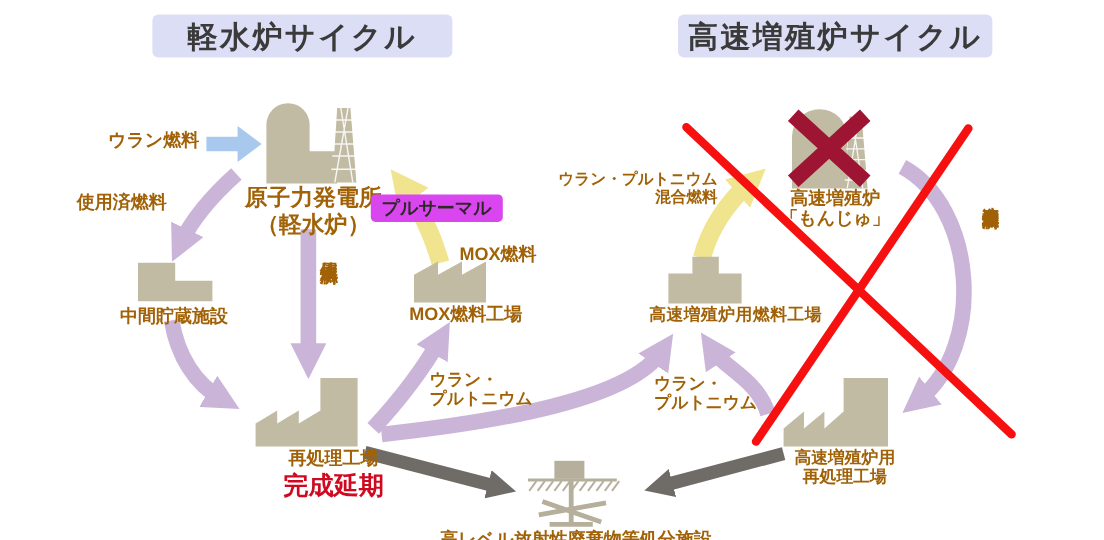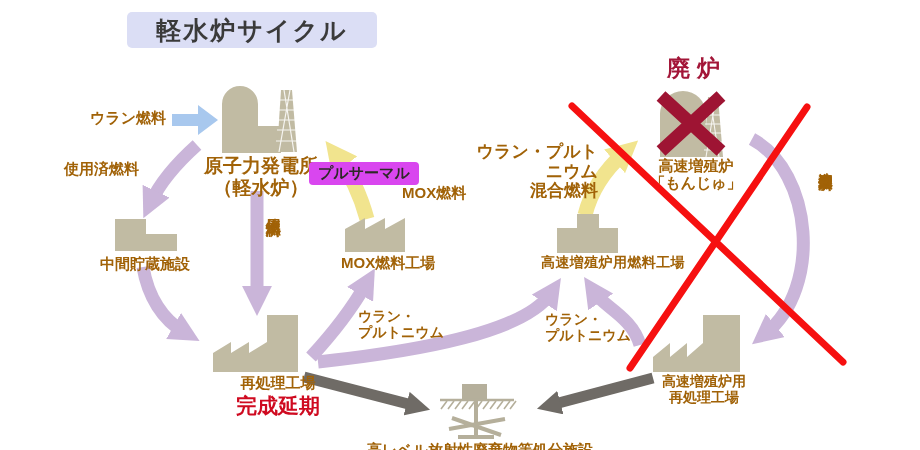--- a/index.html
+++ b/index.html
@@ -106,49 +106,49 @@
         <path d="M447,401 l-6,8 M454,401 l-6,8 M461,401 l-6,8 M468,401 l-6,8 M475,401 l-6,8 M482,401 l-6,8 M489,401 l-6,8 M496,401 l-6,8 M503,401 l-6,8 M510,401 l-6,8 M516,401 l-6,8" stroke-width="1.6" fill="none"></path>
         <path d="M476,400 V437" stroke-width="4" fill="none"></path>
         <path d="M449,429 L505,419 M452,418 L501,435 M458,437 H494" stroke-width="4" fill="none"></path>
       </g>
     </g>
 
     <path d="M661,96 L721,151 M721,96 L661,151" stroke="#9e1433" stroke-width="13" fill="none"></path>
   </svg>
 
   <div class="hdr" style="left:127px;top:12px;width:250px;height:36px;">軽水炉サイクル</div>
+  <div class="hdr" style="left:565px;top:12px;width:262px;height:36px;">高速増殖炉サイクル</div>
 
-  <div class="lbl ctr red-title" style="left:638px;top:55px;width:118px;font-size:23px;">廃炉</div>
 
   <div class="lbl" style="left:90px;top:109px;font-size:15px;">ウラン燃料</div>
 
   <div class="lbl ml ctr" style="left:188px;top:155px;width:146px;font-size:19px;">原子力発電所
 （軽水炉）</div>
 
   <div class="lbl" style="left:64px;top:160px;font-size:15px;">使用済燃料</div>
 
   <div class="lbl" style="left:100px;top:255px;font-size:15px;">中間貯蔵施設</div>
 
   <div class="lbl vert" style="left:265px;top:206px;font-size:15px;height:90px;">使用済燃料</div>
 
   <div class="badge" style="left:309px;top:162px;">プルサーマル</div>
 
-  <div class="lbl" style="left:383px;top:184px;font-size:15px;margin-left:19px;">MOX燃料</div>
+  <div class="lbl" style="left:383px;top:204px;font-size:15px;">MOX燃料</div>
 
   <div class="lbl" style="left:326px;top:254px;font-size:15px;margin-left:15px;">MOX燃料工場</div>
 
   <div class="lbl ml" style="left:358px;top:308px;font-size:14px;">ウラン・
 プルトニウム</div>
 
   <div class="lbl ctr" style="left:198px;top:374px;width:160px;font-size:15px;">再処理工場</div>
   <div class="lbl ctr alert" style="left:198px;top:394px;width:160px;font-size:21px;">完成延期</div>
 
   <div class="lbl" style="left:541px;top:254px;font-size:14px;letter-spacing:0.4px;">高速増殖炉用燃料工場</div>
 
-  <div class="lbl ml rgt" style="left:462px;top:142px;width:136px;font-size:17px;">ウラン・プルトニウム
+  <div class="lbl ml rgt" style="left:462px;top:142px;width:136px;font-size:13px;">ウラン・プルトニウム
 混合燃料</div>
 
   <div class="lbl ml" style="left:545px;top:311px;font-size:14px;">ウラン・
 プルトニウム</div>
 
   <div class="lbl ml ctr" style="left:637px;top:157px;width:118px;font-size:15px;">高速増殖炉
 「もんじゅ」</div>
 
   <div class="lbl vert" style="left:818px;top:161px;font-size:14px;height:152px;letter-spacing:0.5px;">高速増殖炉使用済燃料</div>
 

